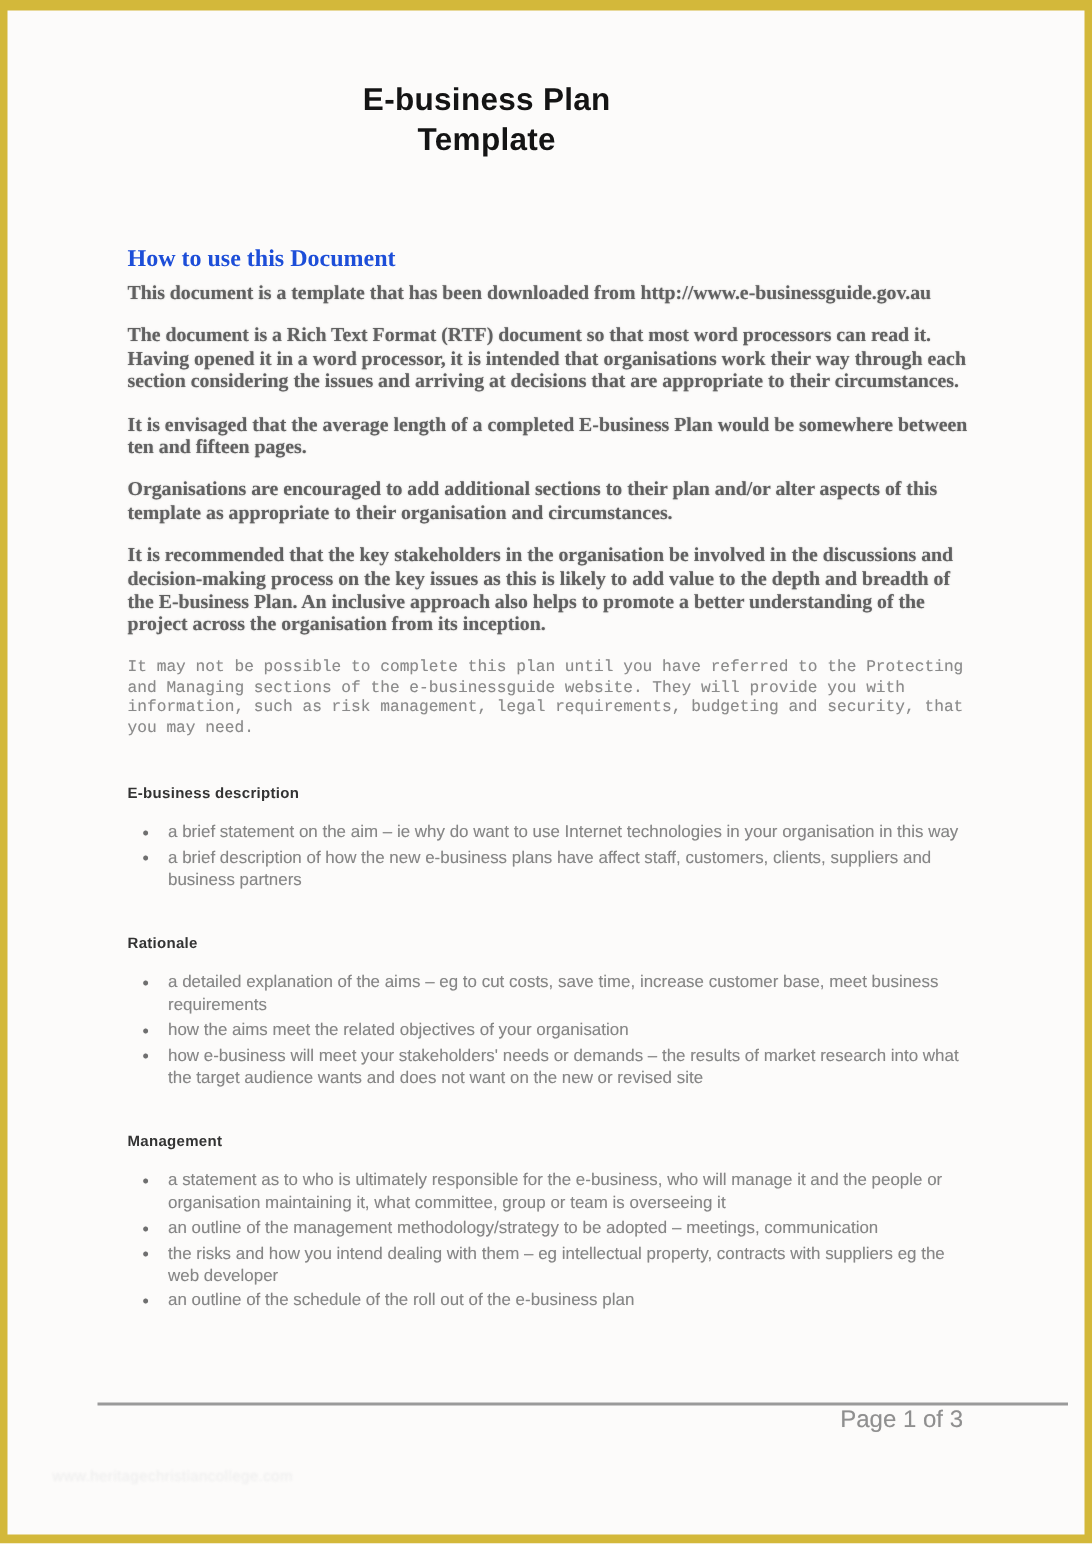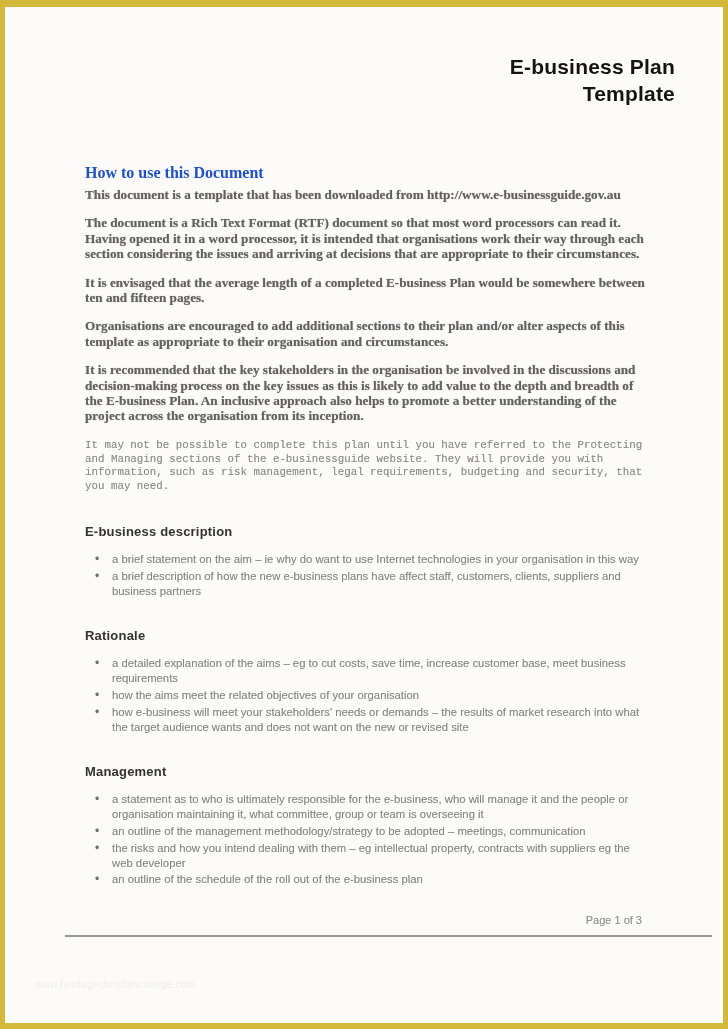--- a/index.html
+++ b/index.html
@@ -9,22 +9,22 @@
     box-sizing:border-box;
     border:5px solid #d3b83a;
     border-top-width:7px;
     border-bottom-width:6px;
     background:#fcfbfa;
     overflow:hidden;
     font-family:"Liberation Sans", sans-serif;
   }
   .header {
     margin-top:46px;
-    text-align:right;
-    padding-right:48px;
+    text-align:center;
+    padding-right:79px;
   }
   .header .title-line {
     font-weight:bold;
     font-size:21px;
     line-height:27px;
     color:#141414;
     letter-spacing:0.2px;
   }
   .content {
     padding-left:80px;
@@ -49,21 +49,21 @@
   p.first { margin-top:5px; }
   p.note {
     font-size:10.8px;
     line-height:13.8px;
     color:#8b8b8b;
     margin:15px 0 0 0;
     text-shadow:0 0 0.5px rgba(139,139,139,0.45);
     font-family:Liberation Mono, monospace;
   }
   h2.section-heading {
-    font-size:13px;
+    font-size:10px;
     font-weight:bold;
     color:#333333;
     margin:30px 0 0 0;
     letter-spacing:0.2px;
   }
   ul.bullet-list {
     list-style:none;
     margin:13px 0 0 0;
     padding:0 0 0 10px;
   }
@@ -85,23 +85,23 @@
   }
   .footer-rule {
     position:absolute;
     left:60px; right:11px;
     bottom:86px;
     height:0;
     border-top:2px solid #9a9a9a;
   }
   .page-number {
     position:absolute;
-    top:907px;
+    top:931px;
     right:81px;
-    font-size:11px;
+    font-size:16px;
     color:#8f8f8f;
     text-shadow:0 0 0.5px rgba(143,143,143,0.4);
   }
   .watermark {
     position:absolute;
     top:972px;
     left:30px;
     font-size:10px;
     color:#ededed;
     filter:blur(0.6px);

